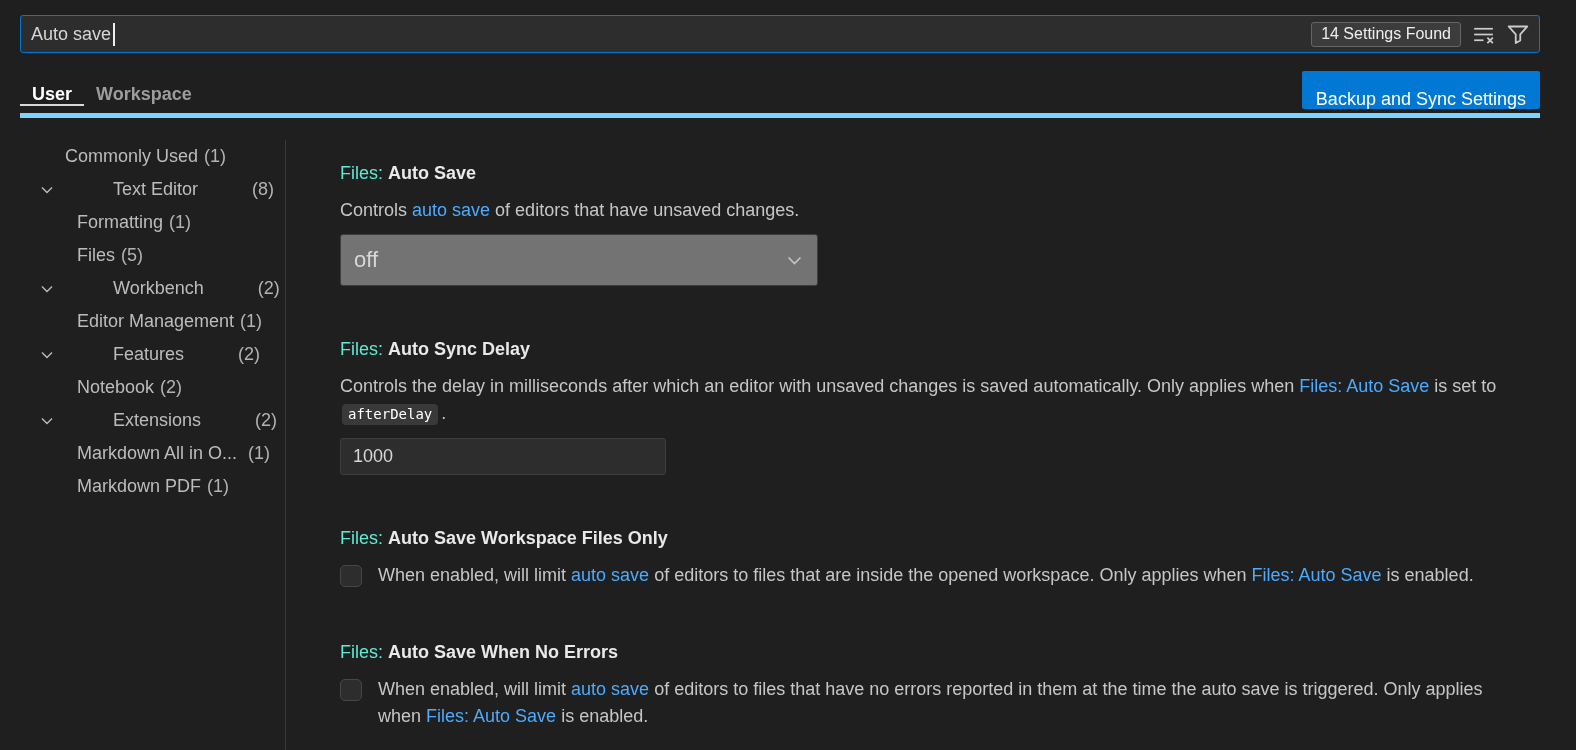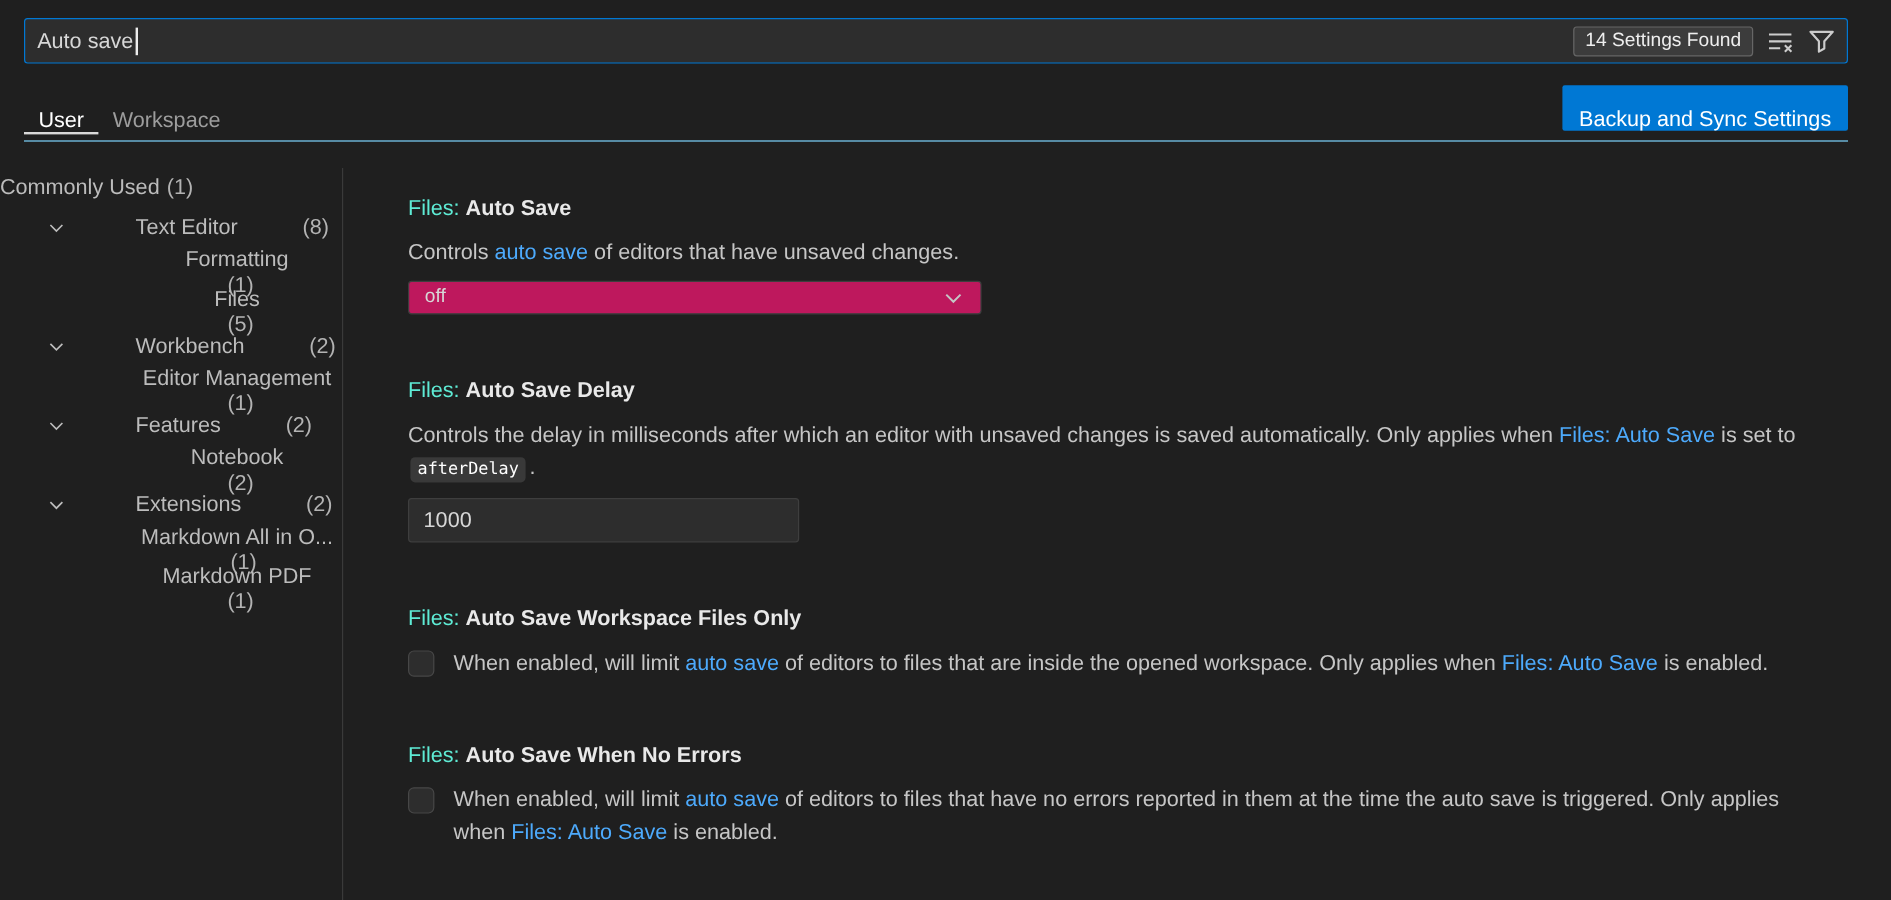--- a/index.html
+++ b/index.html
@@ -30,22 +30,22 @@
     background: #3c3c3c; border: 1px solid #666666; border-radius: 3px;
     color: #eeeeee; font-size: 16px; padding: 3px 9px 4px; line-height: 1;
     white-space: nowrap;
   }
   .sicon { display: flex; align-items: center; color: #cccccc; cursor: pointer; }
   .sicon svg { display: block; }
 
   
   .tabs-row {
     position: absolute; left: 20px; right: 36px; top: 76px; height: 42px;
-    border-bottom: 1px solid #7dd3fc;
-    display: flex; align-items: center;
+    border-bottom: 5px solid #7dd3fc;
+    display: flex; align-items: flex-start; font-weight: bold;
   }
   .tab {
     font-size: 18px; color: #9d9d9d;
     padding: 8px 12px 0; position: relative;
     display: flex; align-items: center; cursor: pointer;
   }
   .tab.active { color: #ffffff; }
   .tab.active::after {
     content: ""; position: absolute; left: 0; right: 0; bottom: -1px;
     height: 2px; background: #d9d9d9;
@@ -57,48 +57,48 @@
     font-size: 18px; padding: 18px 14px; cursor: pointer;
   }
 
   
   .vdivider { position: absolute; left: 285px; top: 140px; bottom: 0; width: 1px; background: #3a3a3a; }
 
   .toc { position: absolute; left: 0; top: 140px; width: 285px; }
   .toc-row {
     height: 33px; display: flex; align-items: center;
     font-size: 18px; color: #bcbcbc; cursor: pointer;
-    white-space: nowrap;
+    padding-left: 65px; white-space: nowrap;
   }
   .toc-row.expandable { padding-left: 39px; gap: 48px; }
-  .toc-row.sub { padding-left: 116px; flex-direction: column; }
+  .toc-row.sub { padding-left: 77px; }
   .chev { width: 16px; height: 16px; margin-right: 10px; display: flex; align-items: center; color: #bcbcbc; }
   .chev svg { display: block; }
   .toc-label { margin-right: 6px; }
   .toc-count { color: #b3b3b3; }
   .toc-row.trunc .toc-count { margin-left: 5px; }
 
   .main { position: absolute; left: 340px; top: 162px; right: 60px; }
   .setting { margin-bottom: 52px; }
   .setting-title { font-size: 18px; line-height: 22px; margin-bottom: 13px; }
   .setting-title .cat { color: #5eead4; margin-right: 5px; }
   .setting-title .name { color: #e9e9e9; font-weight: 700; }
   .setting-desc { font-size: 18px; line-height: 27px; color: #c6c6c6; }
   .setting-desc a.lnk { color: #4daafc; text-decoration: none; cursor: pointer; }
   code.code-chip {
     font-family: "DejaVu Sans Mono", monospace;
     font-size: 14px; background: #393939; color: #ffffff;
     border-radius: 4px; padding: 2px 6px 3px; margin: 0 3px 0 2px;
   }
 
   .select-control {
-    margin-top: 10px; width: 478px; height: 28px;
-    background: #be185d; border: 1px solid #3e3e3e; border-radius: 3px;
+    margin-top: 10px; width: 478px; height: 52px;
+    background: #737373; border: 1px solid #3e3e3e; border-radius: 3px;
     display: flex; align-items: center; justify-content: space-between;
-    padding: 0 13px; font-size: 16px; color: #d7d7d7; cursor: pointer;
+    padding: 0 13px; font-size: 22px; color: #d7d7d7; cursor: pointer;
   }
   .select-control .chevron { color: #c5c5c5; display: flex; }
 
   .text-input {
     margin-top: 10px; width: 326px; height: 37px;
     background: #2d2d2d; border: 1px solid #3e3e3e; border-radius: 3px;
     font-family: "Liberation Sans", sans-serif;
     font-size: 18px; color: #d7d7d7; padding: 0 12px; outline: none;
   }
 
@@ -223,21 +223,21 @@
       <span class="chevron">
         <svg width="19" height="19" viewBox="0 0 16 16" fill="none" stroke="currentColor" stroke-width="1.4">
             <path d="M3 5.5l5 5 5-5"></path>
           </svg>
       </span>
     </div>
   </div>
 
   <div class="setting">
     <div class="setting-title">
-      <span class="cat">Files:</span><span class="name">Auto Save Delay</span>
+      <span class="cat">Files:</span><span class="name">Auto Sync Delay</span>
     </div>
     <div class="setting-desc"><span>Controls the delay in milliseconds after which an editor with unsaved changes is saved automatically. Only applies when </span><a class="lnk" href="#">Files: Auto Save</a><span> is set to </span><code class="code-chip">afterDelay</code><span>.</span></div>
     <input class="text-input" type="text" value="1000" style="">
   </div>
 
   <div class="setting">
     <div class="setting-title">
       <span class="cat">Files:</span><span class="name">Auto Save Workspace Files Only</span>
     </div>
     <div class="check-row">

